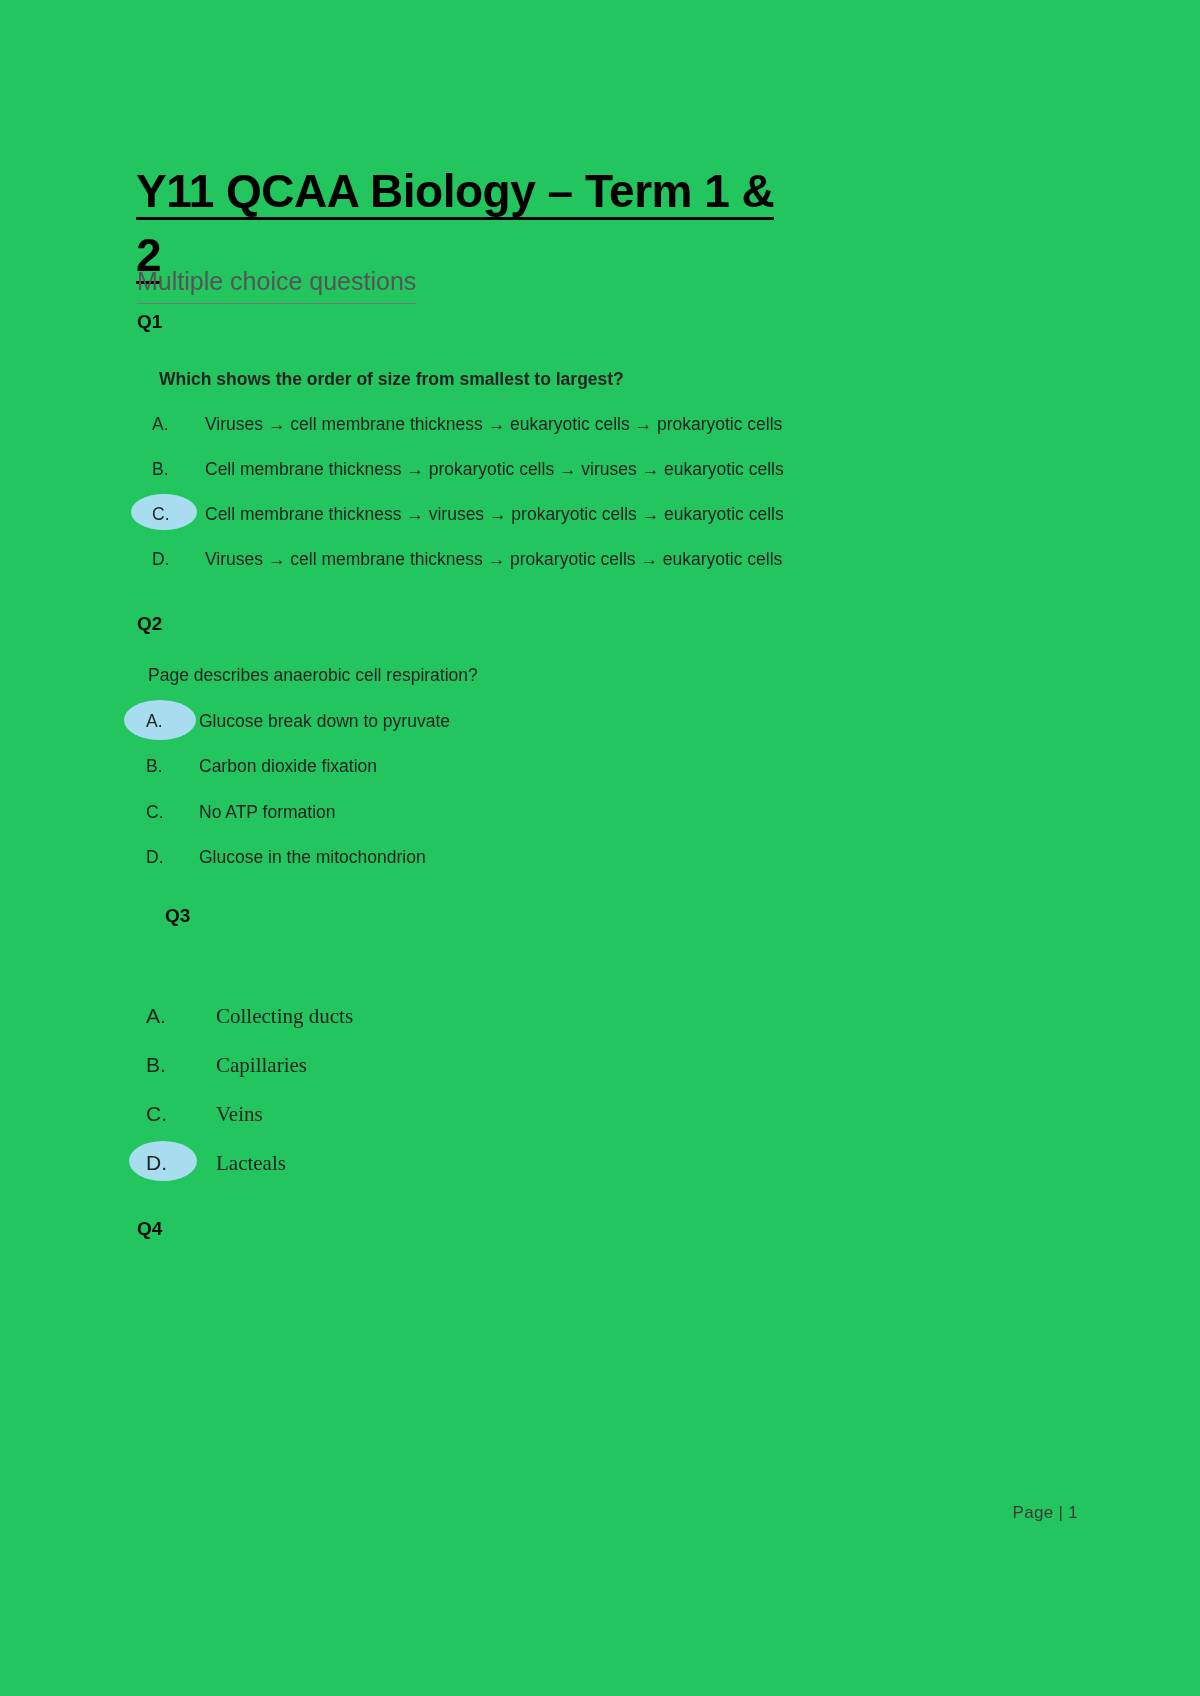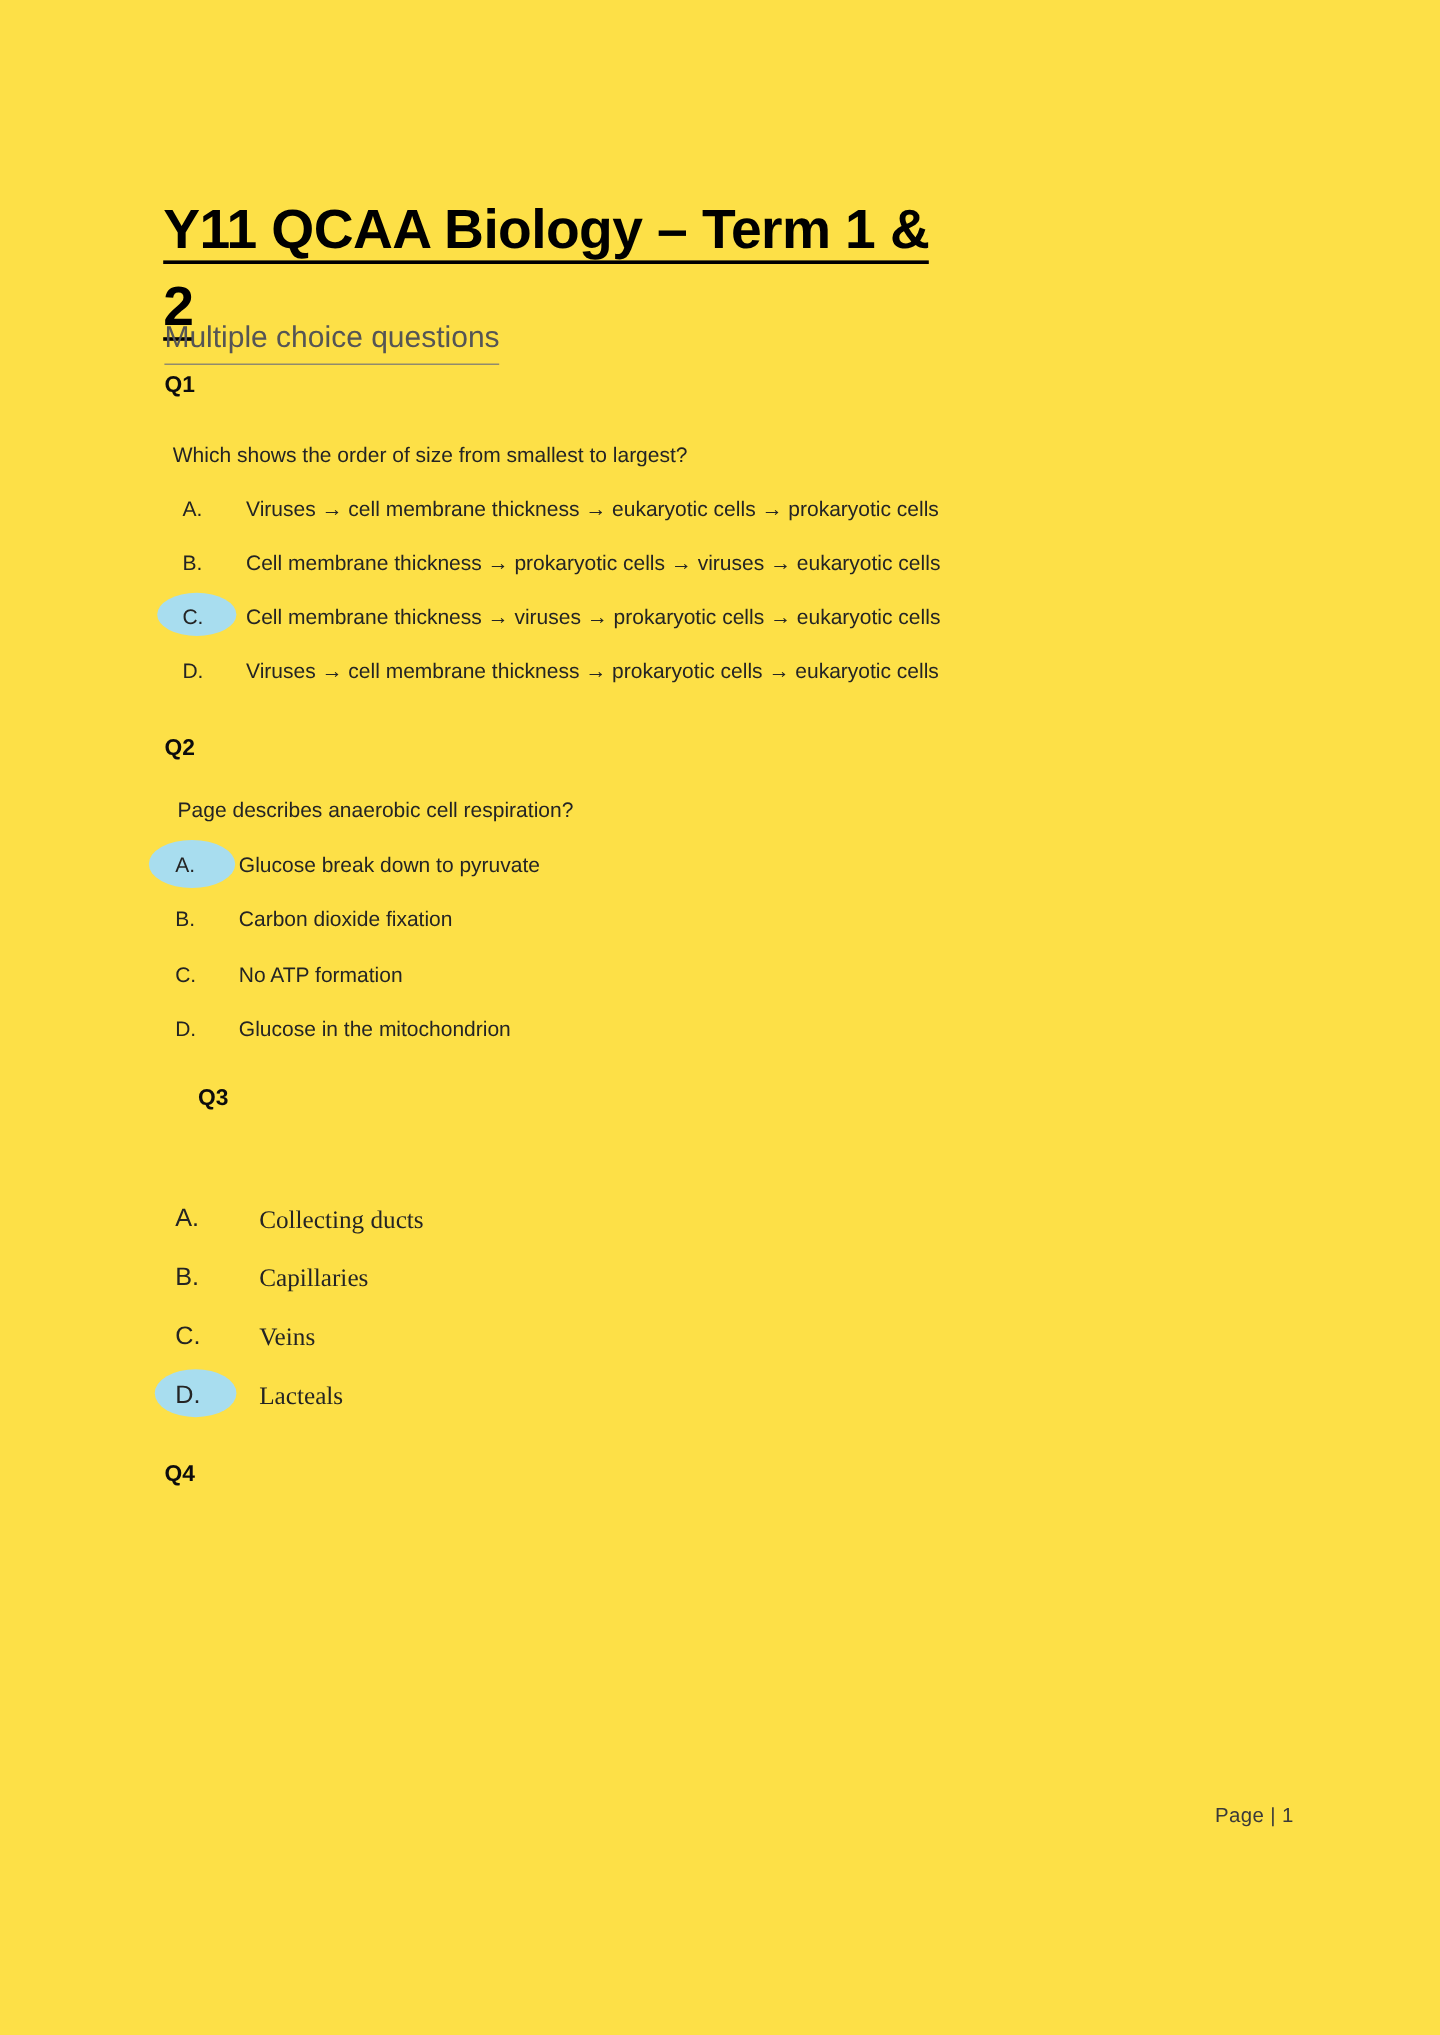--- a/index.html
+++ b/index.html
@@ -11,21 +11,21 @@
     width: 1200px;
     height: 1696px;
     position: relative;
     font-family: "Liberation Sans", sans-serif;
     color: #1a1a1a;
     overflow: hidden;
   }
   .page {
     position: absolute;
     inset: 0;
-    background: #fde047;
+    background: #22c55e;
   }
 
   
   .doc-title {
     position: absolute;
     left: 136px;
     top: 128px;
     width: 860px;
     font-size: 46px;
     line-height: 64px;
@@ -109,21 +109,21 @@
 </head>
 <body>
 
 <div class="page">
 
   <h1 class="doc-title"><span class="tline">Y11 QCAA Biology – Term 1 &amp;</span><br><span class="tline">2</span></h1>
 
   <div class="subheading"><span>Multiple choice questions</span></div>
 
   <div class="q-label size-sm" style="left:137px; top:311px; font-size:19px;">Q1</div>
-  <div class="q-text size-sm" style="left:144px; top:368px;">Which shows the order of size from smallest to largest?</div>
+  <div class="q-text size-sm" style="left:159px; top:368px;font-weight:bold;">Which shows the order of size from smallest to largest?</div>
 
   <div class="opt size-sm" style="left:152px; top:413px;">
     <span class="letter">A.</span>
     <span class="body">Viruses → cell membrane thickness → eukaryotic cells → prokaryotic cells</span>
   </div>
 
   <div class="opt size-sm" style="left:152px; top:458px;">
     <span class="letter">B.</span>
     <span class="body">Cell membrane thickness → prokaryotic cells → viruses → eukaryotic cells</span>
   </div>

